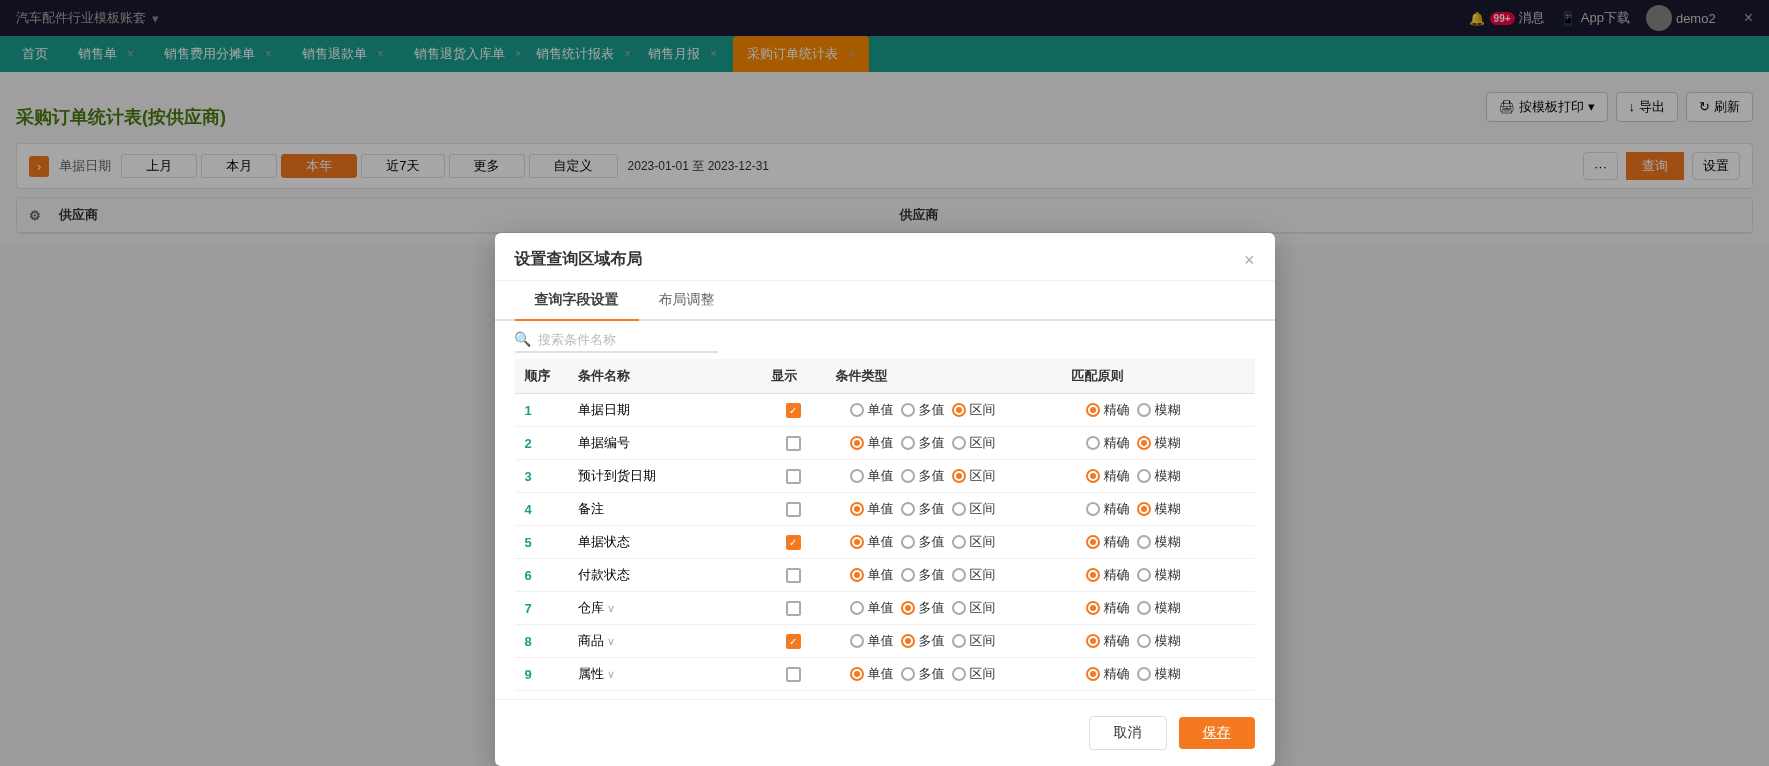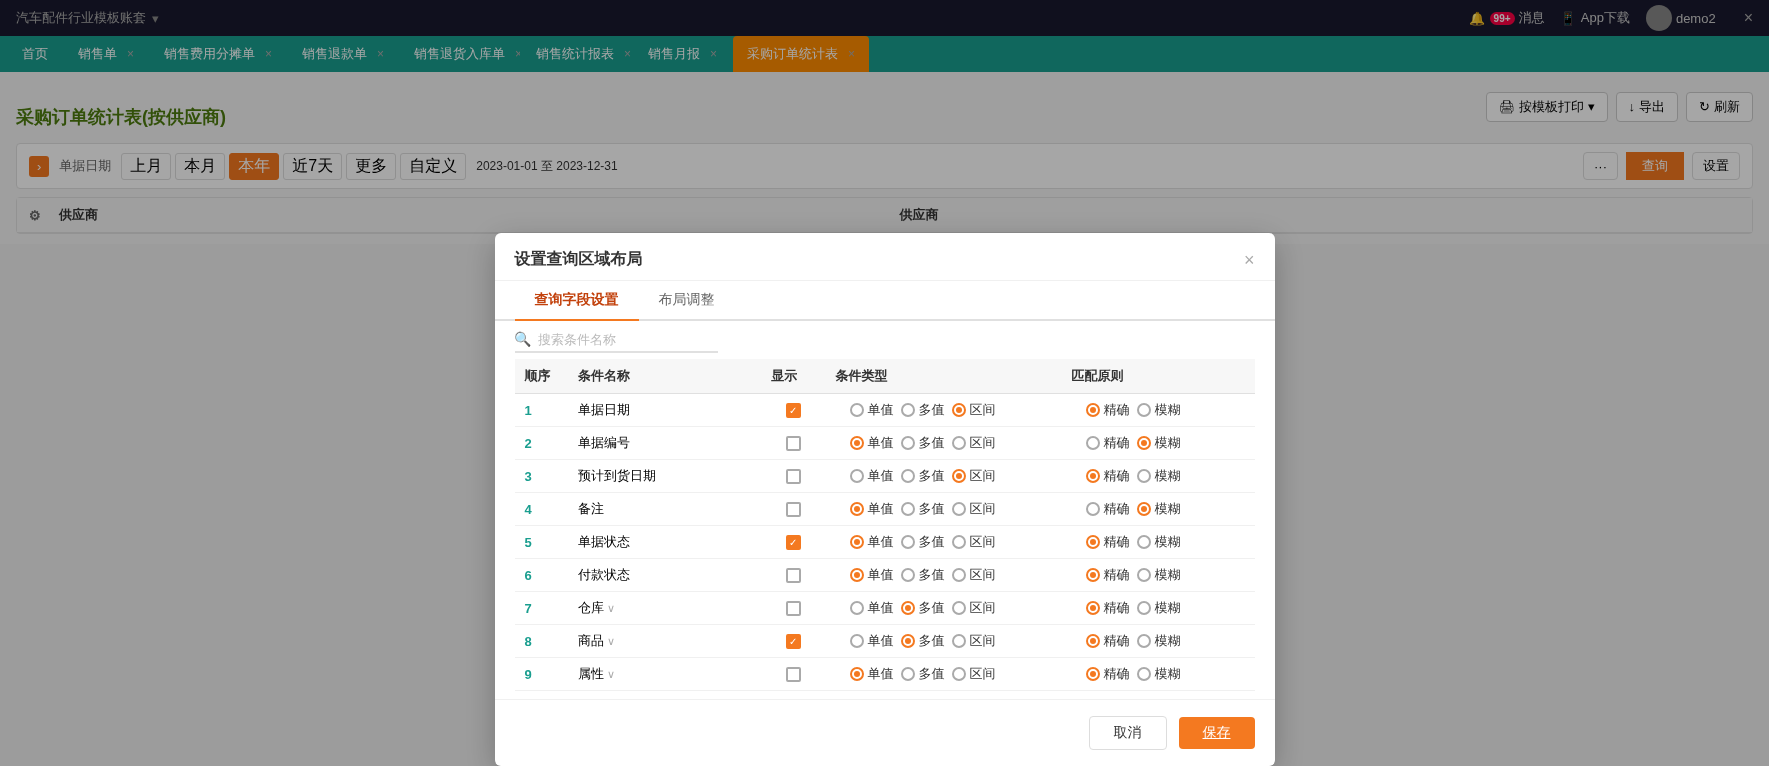--- a/index.html
+++ b/index.html
@@ -62,21 +62,21 @@
       padding: 8px 12px;
       display: flex;
       align-items: center;
       gap: 10px;
       margin-bottom: 8px;
       font-size: 13px;
     }
     .filter-toggle { background: #f47920; color: #fff; border: none; border-radius: 3px; padding: 3px 8px; cursor: pointer; font-size: 13px; }
     .filter-label { color: #666; }
     .filter-date-btns { display: flex; gap: 4px; }
-    .date-btn { border: 1px solid #ddd; background: #fff; border-radius: 3px; padding: 2px 8px; font-size: 16px; cursor: pointer; }
+    .date-btn { border: 1px solid #ddd; background: #fff; border-radius: 3px; padding: 2px 24px; font-size: 13px; cursor: pointer; }
     .date-btn.active { background: #f47920; color: #fff; border-color: #f47920; }
     .date-range { color: #333; font-size: 12px; }
     .btn-query { background: #f47920; color: #fff; border: none; padding: 4px 16px; border-radius: 0; font-size: 13px; cursor: pointer; margin-left: auto; }
     .btn-settings { background: #fff; border: 1px solid #ddd; padding: 4px 10px; border-radius: 4px; font-size: 13px; cursor: pointer; }
 
     
     .table-area {
       background: #fff;
       border: 1px solid #e0e0e0;
       border-radius: 4px;
@@ -121,21 +121,21 @@
 
     
     .modal-tabs {
       display: flex; gap: 0; padding: 0 20px;
       border-bottom: 2px solid #e0e0e0;
     }
     .modal-tab {
       padding: 10px 20px; font-size: 14px; color: #666; cursor: pointer;
       border-bottom: 2px solid transparent; margin-bottom: -2px;
     }
-    .modal-tab.active { color: #c2410c; border-bottom: 2px solid #f47920; font-weight: bold; }
+    .modal-tab.active { color: #404040; border-bottom: 2px solid #f47920; font-weight: bold; }
 
     
     .modal-search {
       padding: 10px 20px 6px 20px;
       display: flex; align-items: center;
     }
     .modal-search-wrap {
       display: flex; align-items: center;
       border-bottom: 2px solid #e0e0e0; padding-bottom: 4px; gap: 6px;
     }

